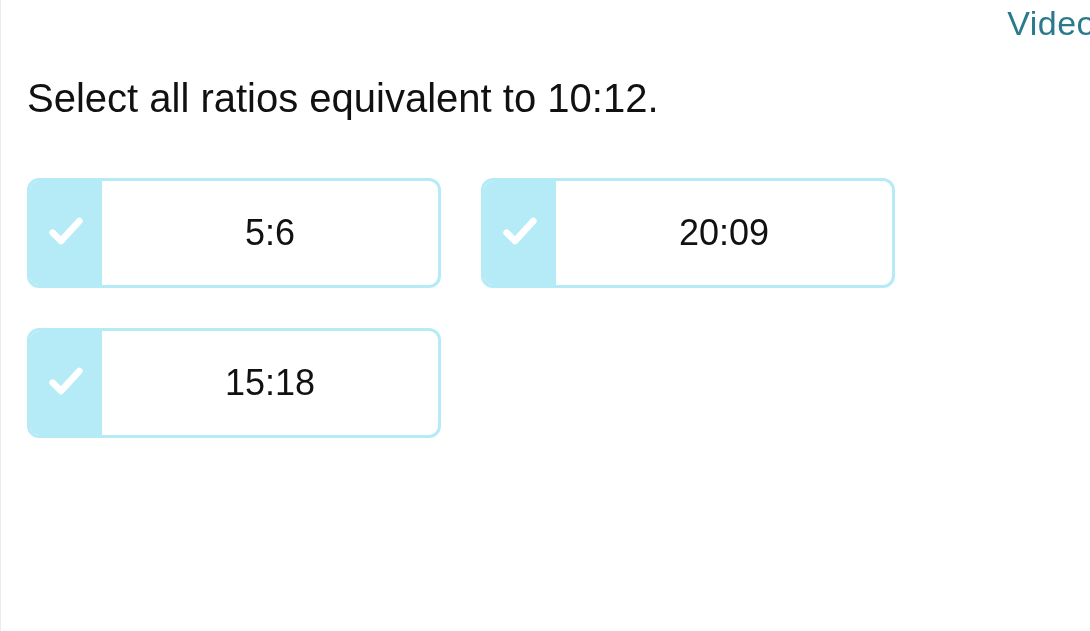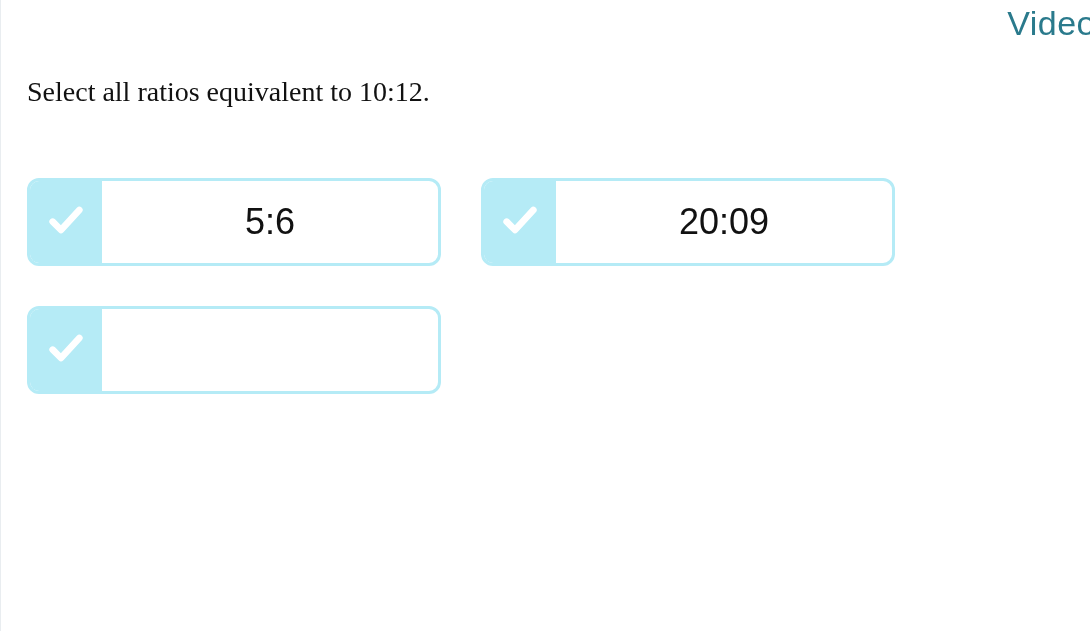--- a/index.html
+++ b/index.html
@@ -24,38 +24,37 @@
     right: -6px;
     font-size: 34px;
     color: #2a7a8c;
     letter-spacing: 0.5px;
     cursor: pointer;
   }
   .prompt {
     position: absolute;
     top: 76px;
     left: 26px;
-    font-size: 28px;
+    font-size: 40px;
     color: #111;
-    font-family: Liberation Serif, serif;
   }
   .options {
     position: absolute;
     left: 26px;
     top: 178px;
     display: flex;
     flex-wrap: wrap;
     gap: 40px 40px;
     max-width: 920px;
   }
   .option {
     display: flex;
     align-items: stretch;
     width: 414px;
-    height: 88px;
+    height: 110px;
     border: 3px solid #b5ebf6;
     border-radius: 12px;
     background: #fff;
     box-sizing: border-box;
     overflow: hidden;
     cursor: pointer;
   }
   .check-box {
     width: 72px;
     background: #b5ebf6;
@@ -111,16 +110,17 @@
     </div>
 
     <div class="option">
       <div class="check-box">
         <span>
           <svg viewBox="0 0 24 24" fill="none" stroke="#ffffff" stroke-width="4" stroke-linecap="round" stroke-linejoin="round">
             <polyline points="4 13 9 18 20 6"></polyline>
           </svg>
         </span>
       </div>
+      <div class="option-label">15:18</div>
     </div>
 
   </div>
 </div>
 
 </body></html>

